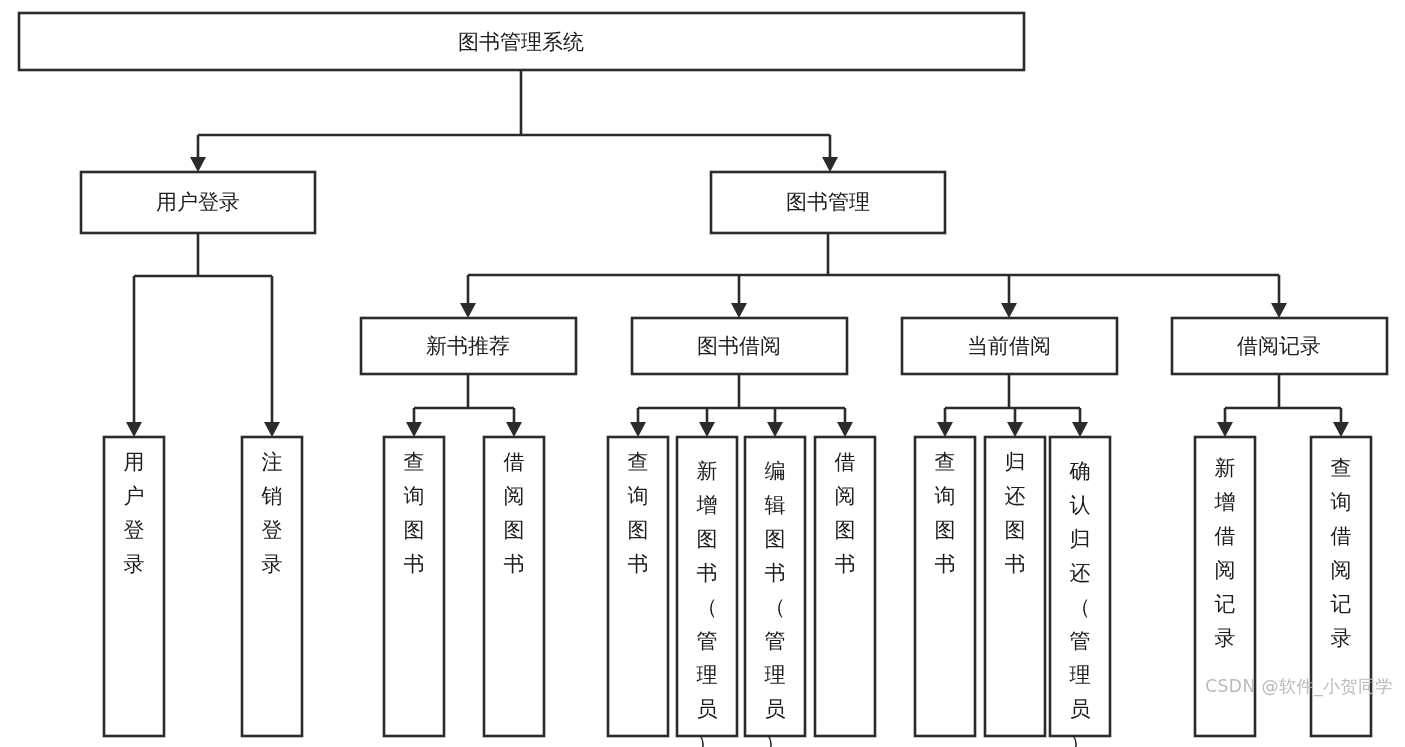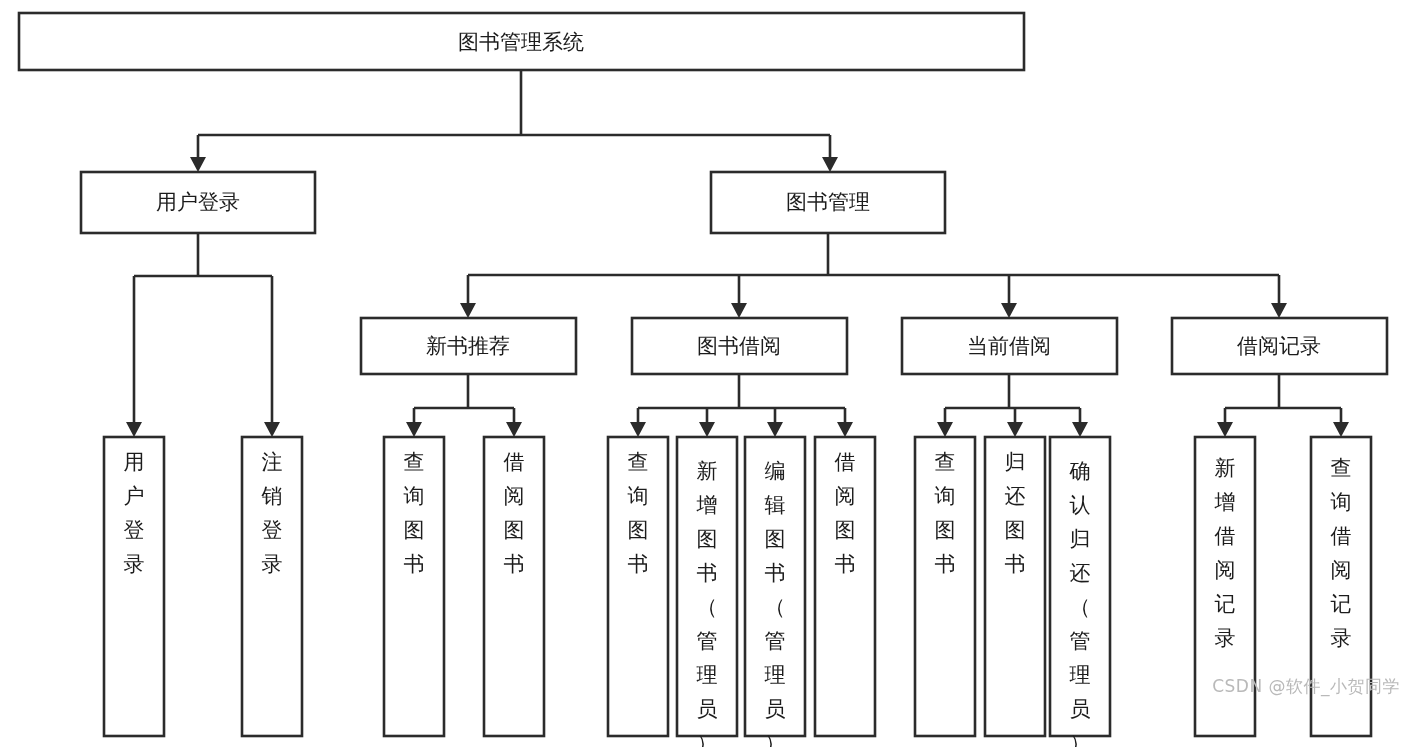--- a/index.html
+++ b/index.html
@@ -51,21 +51,21 @@
     stroke-width: 2.6;
     fill: none;
     stroke-linecap: butt;
   }
   .arrow-head {
     fill: #2b2b2b;
     stroke: none;
   }
   .watermark {
     position: absolute;
-    right: 5px;
+    right: 12px;
     bottom: 4px;
     font-family: "DejaVu Sans", "Liberation Sans", sans-serif;
     font-size: 17px;
     color: #b9b9b9;
     letter-spacing: 0.5px;
     white-space: nowrap;
     user-select: none;
   }
 </style>
 </head>

